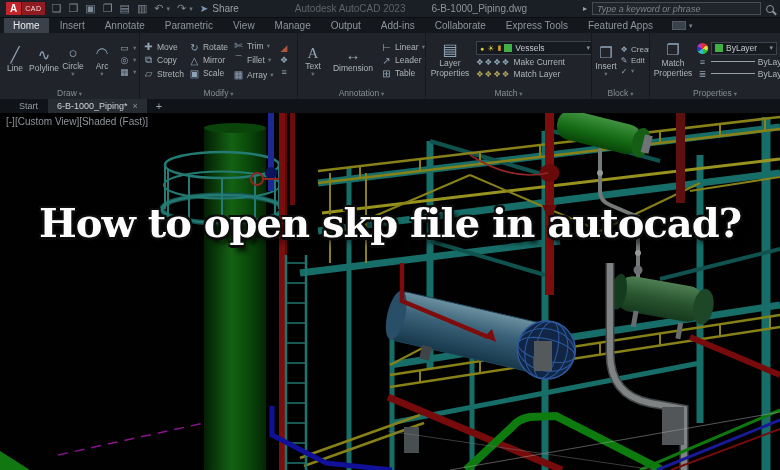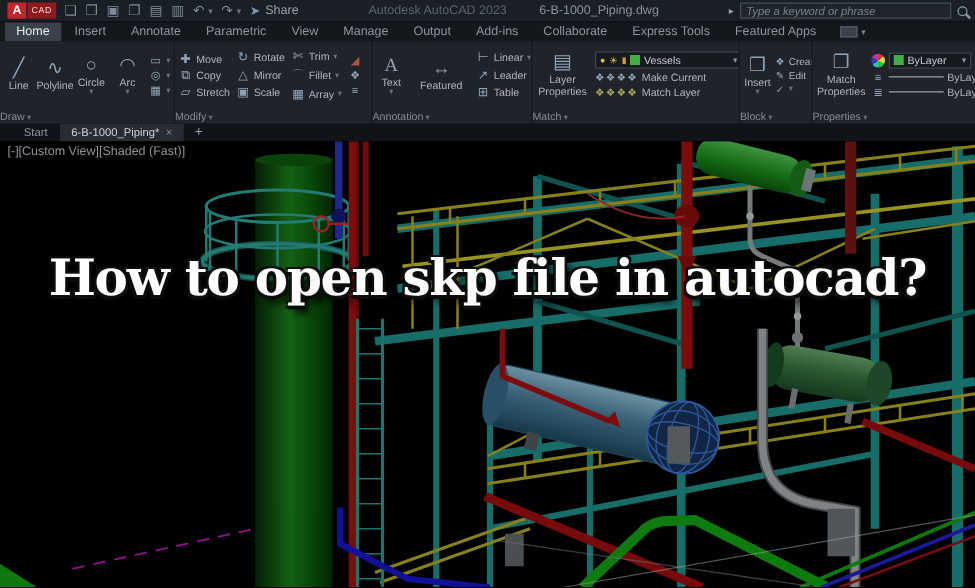--- a/index.html
+++ b/index.html
@@ -41,21 +41,21 @@
   .tabrow { height:15px; background:#14171b; display:flex; align-items:stretch; padding-left:4px; gap:2px; }
   .rtab { padding:0 9px; font-size:10px; color:#8f959c; display:flex; align-items:center; cursor:default; }
   .rtab.active { background:#3a414a; color:#e9ebee; }
   .ribbon-toggle { display:flex; align-items:center; gap:3px; margin-left:8px; }
   .ribbon-toggle .pic { width:14px; height:9px; background:#39414b; border:1px solid #525a64; }
   .ribbon-toggle .car { color:#7d848c; font-size:7px; }
   
   .ribbon { height:66px; background:#20242a; display:flex; }
   .panel { display:flex; flex-direction:column; border-right:1px solid #14171b; overflow:hidden; }
   .panel-body { flex:1; display:flex; align-items:center; padding:2px 3px; gap:5px; overflow:hidden; }
-  .panel-title { height:12px; font-size:8.5px; color:#868c94; line-height:12px; cursor:default; }
+  .panel-title { height:12px; font-size:8.5px; color:#868c94; text-align:center; line-height:12px; cursor:default; }
   .panel-title::after { content:" ▾"; font-size:6.5px; color:#6b7278; }
   .tv { display:flex; flex-direction:column; align-items:center; gap:0; font-size:8.5px; color:#aeb4bb; min-width:24px; cursor:default; }
   .tv .ig { font-size:15px; line-height:16px; color:#90a4b8; }
   .tv .cardd { font-size:6.5px; color:#6b7278; line-height:5px; }
   .th { display:flex; align-items:center; gap:3px; font-size:8.5px; color:#aeb4bb; cursor:default; }
   .th .ig { font-size:10px; color:#90a4b8; width:11px; text-align:center; }
   .th .cardd { font-size:6.5px; color:#6b7278; }
   .vcol { display:flex; flex-direction:column; justify-content:center; gap:2px; }
   .minicol { display:flex; flex-direction:column; justify-content:center; gap:2px; }
   .minicol .ig { font-size:9px; color:#8fa3b5; }
@@ -254,21 +254,21 @@
 
     <div class="panel" style="width:128px">
       <div class="panel-body">
         <div class="tv">
           <span class="ig big-a">A</span>
           <span>Text</span>
           <span class="cardd">▾</span>
         </div>
         <div class="tv" style="min-width:46px">
           <span class="ig">↔</span>
-          <span>Featured</span>
+          <span>Dimension</span>
         </div>
         <div class="vcol">
           <span class="th">
               <span class="ig">⊢</span>
               <span>Linear</span>
               <span class="cardd">▾</span>
             </span>
           <span class="th">
               <span class="ig">↗</span>
               <span>Leader</span>

